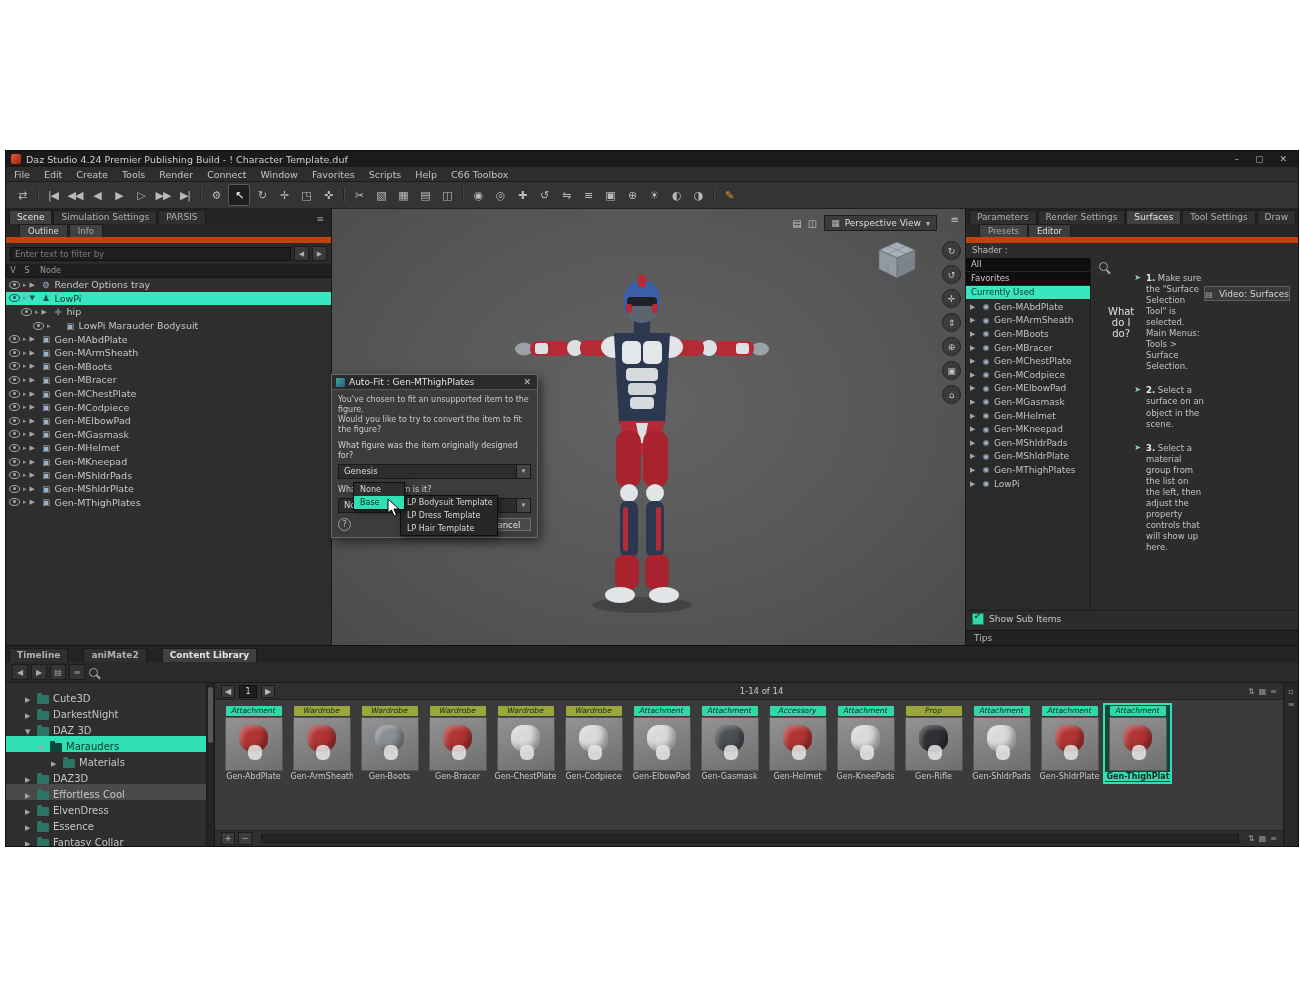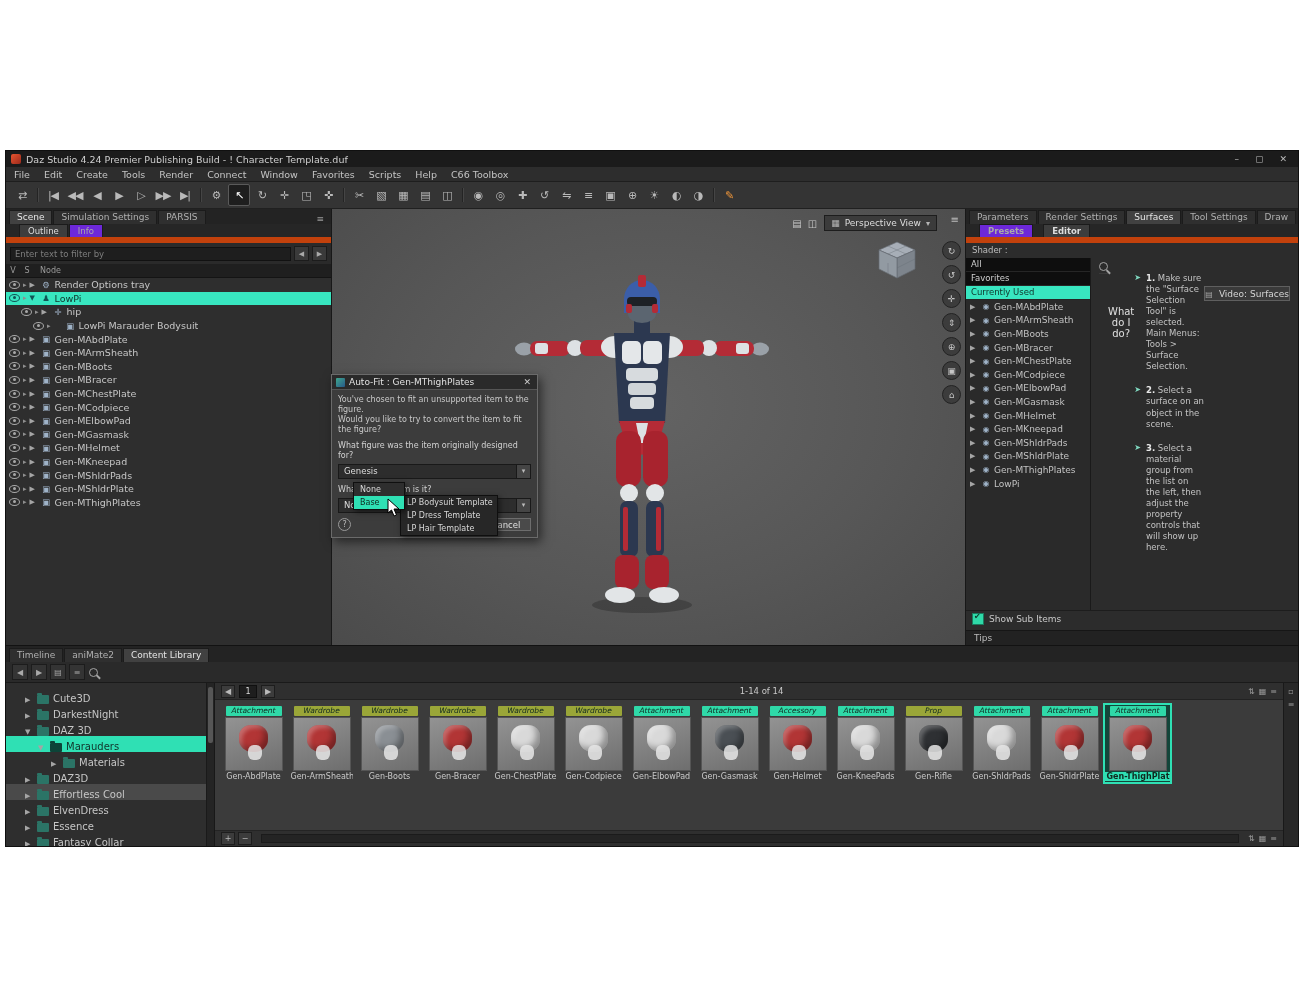--- a/index.html
+++ b/index.html
@@ -22,21 +22,21 @@
 
   
   .mainrow{flex:1;display:flex;min-height:0;}
   .panel-tabs{height:15px;background:#232323;display:flex;align-items:flex-end;gap:1px;padding:0 3px;flex:0 0 auto;}
   .ptab{padding:1px 7px 2px;background:#2f2f2f;color:#b0b0b0;font-size:9px;border:1px solid #1b1b1b;border-bottom:none;white-space:nowrap;}
   .ptab.active{background:#414141;color:#e6e6e6;}
   .bar-icon{margin-left:auto;color:#9a9a9a;font-size:9px;padding:0 4px;}
   .hamburger::before{content:"≡";}
   .chev::before{content:"»";}
   .subtabs{height:13px;background:#262626;display:flex;gap:1px;padding:0 13px;border-bottom:6px solid #c2410c;flex:0 0 auto;}
-  .stab{padding:1px 8px;background:#6d28d9;color:#a9a9a9;font-size:8.5px;border:1px solid #1b1b1b;border-bottom:none;}
+  .stab{padding:1px 8px;background:#404040;color:#a9a9a9;font-size:8.5px;border:1px solid #1b1b1b;border-bottom:none;}
   .stab.active{background:#3d3d3d;color:#ddd;}
 
   
   .left-panel{width:325px;background:#2e2e2e;border-right:1px solid #181818;display:flex;flex-direction:column;min-height:0;}
   .filter-row{height:17px;display:flex;align-items:center;gap:3px;padding:2px 4px;background:#2a2a2a;flex:0 0 auto;}
   .filter-row input{flex:1;height:12px;background:#1e1e1e;border:1px solid #111;color:#bbb;font-size:8.5px;padding:0 4px;font-family:"DejaVu Sans",sans-serif;}
   .filter-row input::placeholder{color:#7d7d7d;}
   .mini-btn{width:13px;height:13px;background:#3a3a3a;border:1px solid #1c1c1c;color:#aaa;font-size:7px;display:flex;align-items:center;justify-content:center;}
   .tree-header{height:13px;background:#1f1f1f;border-bottom:1px solid #141414;display:flex;align-items:center;font-size:8px;color:#9a9a9a;flex:0 0 auto;}
   .tree-header .c1{width:14px;text-align:center;}
@@ -560,21 +560,21 @@
           <span class="ptab">Parameters</span>
               <span class="ptab">Render Settings</span>
               <span class="ptab active">Surfaces</span>
               <span class="ptab">Tool Settings</span>
               <span class="ptab">Draw</span>
             </span>
           <span class="bar-icon chev"></span>
 
         </div>
         <div class="subtabs">
-          <span style="display:flex;gap:10px;font-weight:bold;">
+          <span style="display:flex;gap:0;">
 
           <span class="stab">Presets</span>
               <span class="stab active">Editor</span>
             </span>
         </div>
         <div class="shader-row">Shader :</div>
         <div class="rp-body">
           <div class="rp-list">
             <div>
 
@@ -702,21 +702,21 @@
           <span>Show Sub Items</span>
         </div>
         <div class="tips-bar">
           <span>Tips</span>
         </div>
       </div>
     </div>
 
     <div class="bottom-panel">
       <div class="bp-tabs">
-        <span style="display:flex;gap:1px;align-items:flex-end;">
+        <span style="display:flex;gap:15px;align-items:flex-end;font-weight:bold;">
 
         <span class="ptab">Timeline</span>
             <span class="ptab">aniMate2</span>
             <span class="ptab active">Content Library</span>
           </span>
       </div>
       <div class="bp-search">
         <span style="display:flex;gap:3px;">
 
         <span class="sicon">◀</span>

